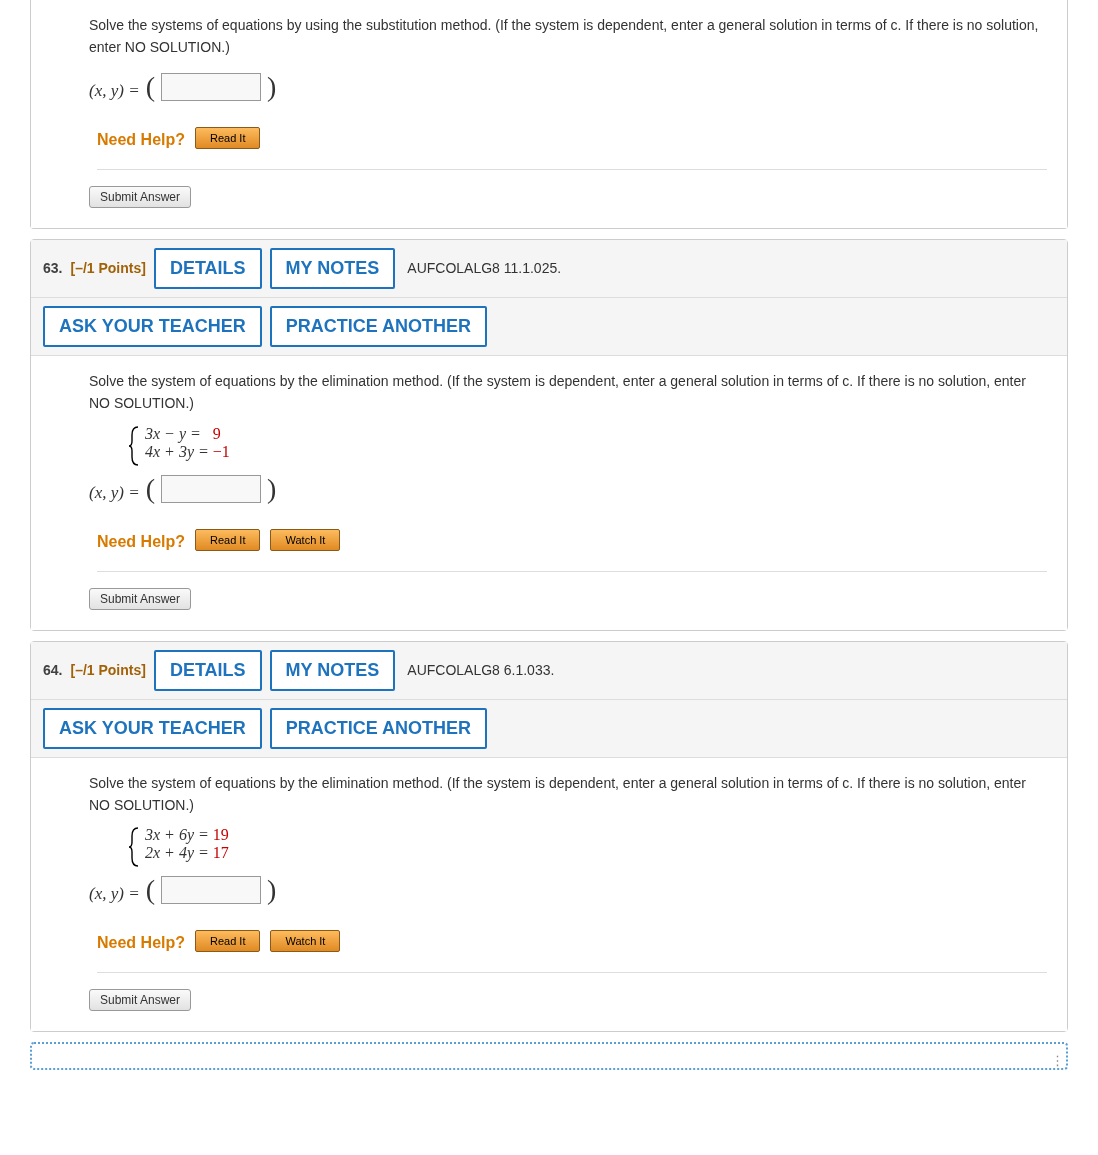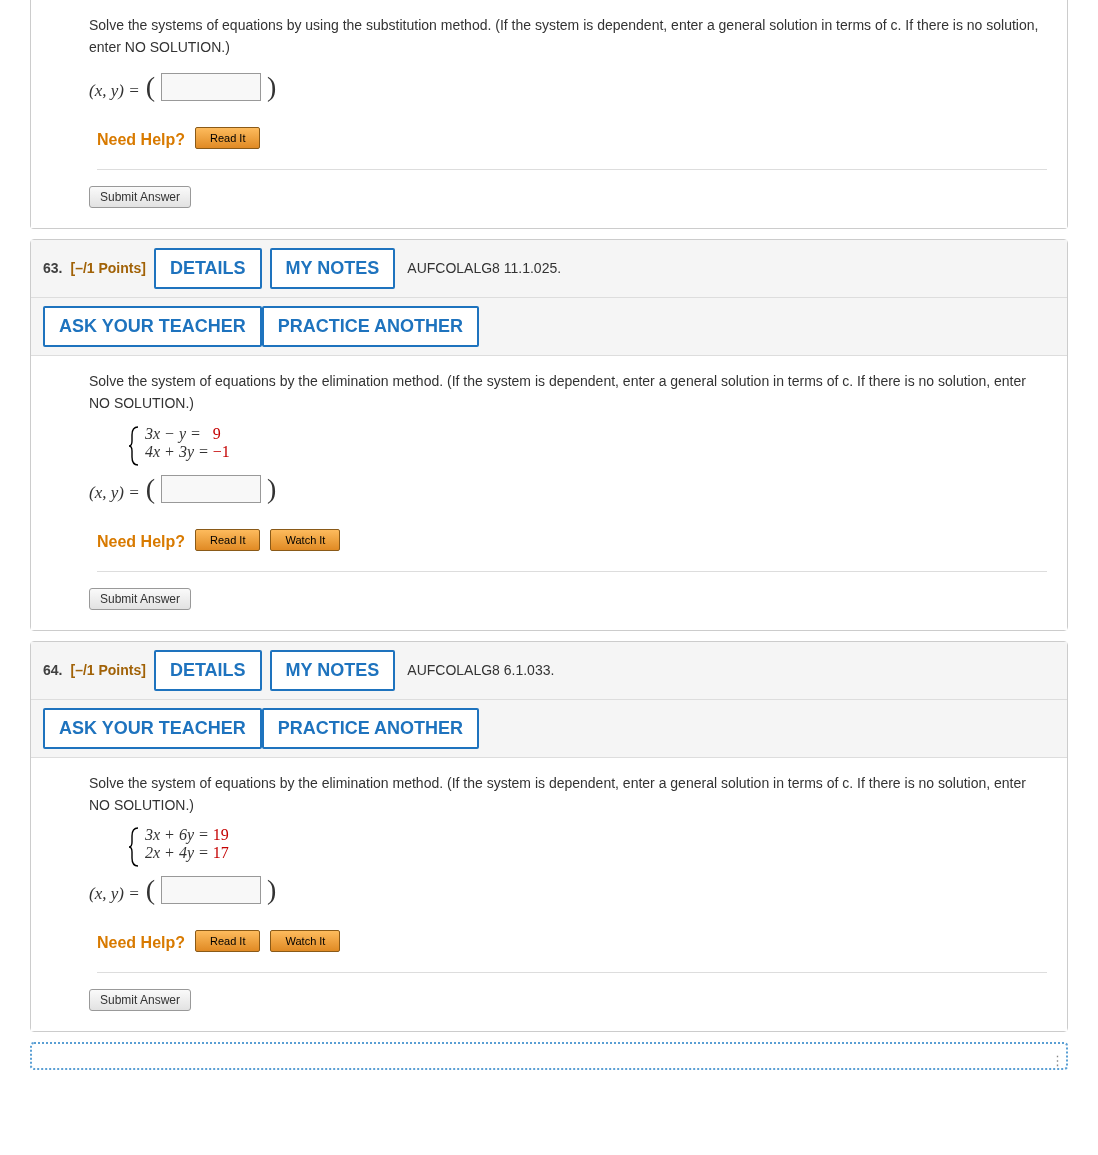--- a/index.html
+++ b/index.html
@@ -3,21 +3,21 @@
 <meta charset="utf-8">
 <style>
 * { box-sizing: border-box; margin: 0; padding: 0; }
 body { font-family: Verdana, Arial, sans-serif; font-size: 14px; color: #333; background: #fff; padding: 0 30px; }
 .question-block { border: 1px solid #ccc; border-radius: 4px; margin: 10px 0; background: #fff; }
 .question-header { background: #f5f5f5; padding: 8px 12px; border-bottom: 1px solid #ddd; display: flex; flex-wrap: wrap; align-items: center; gap: 8px; }
 .q-number { font-weight: bold; color: #404040; }
 .q-points { font-weight: bold; color: #a16207; }
 .blue-btn { background: #fff; border: 2px solid #1e73be; color: #1e73be; font-weight: bold; padding: 8px 14px; font-size: 18px; cursor: pointer; border-radius: 2px; font-family: Arial, sans-serif; }
 .q-ref { color: #333; margin-left: 4px; }
-.header-row2 { background: #f5f5f5; padding: 8px 12px; border-bottom: 1px solid #ddd; display: flex; gap: 0; }
+.header-row2 { background: #f5f5f5; padding: 8px 12px; border-bottom: 1px solid #ddd; display: flex; gap: 8px; }
 .question-body { padding: 14px 20px 14px 58px; background: #fff; }
 .prompt-text { line-height: 1.6; margin-bottom: 10px; }
 .italic-c { font-style: italic; }
 .eq-block { margin: 6px 0 12px 38px; }
 .brace-row { position: relative; padding-left: 18px; }
 .brace-svg { position: absolute; left: 0; top: 0; height: 42px; width: 14px; }
 .equation-line { font-family: 'Times New Roman', serif; font-size: 16px; white-space: nowrap; }
 .eq-var { font-style: italic; }
 .eq-num { color: #c40000; }
 .answer-line { display: flex; align-items: flex-end; gap: 6px; font-family: 'Times New Roman', serif; font-size: 17px; margin: 14px 0 18px 0; }

